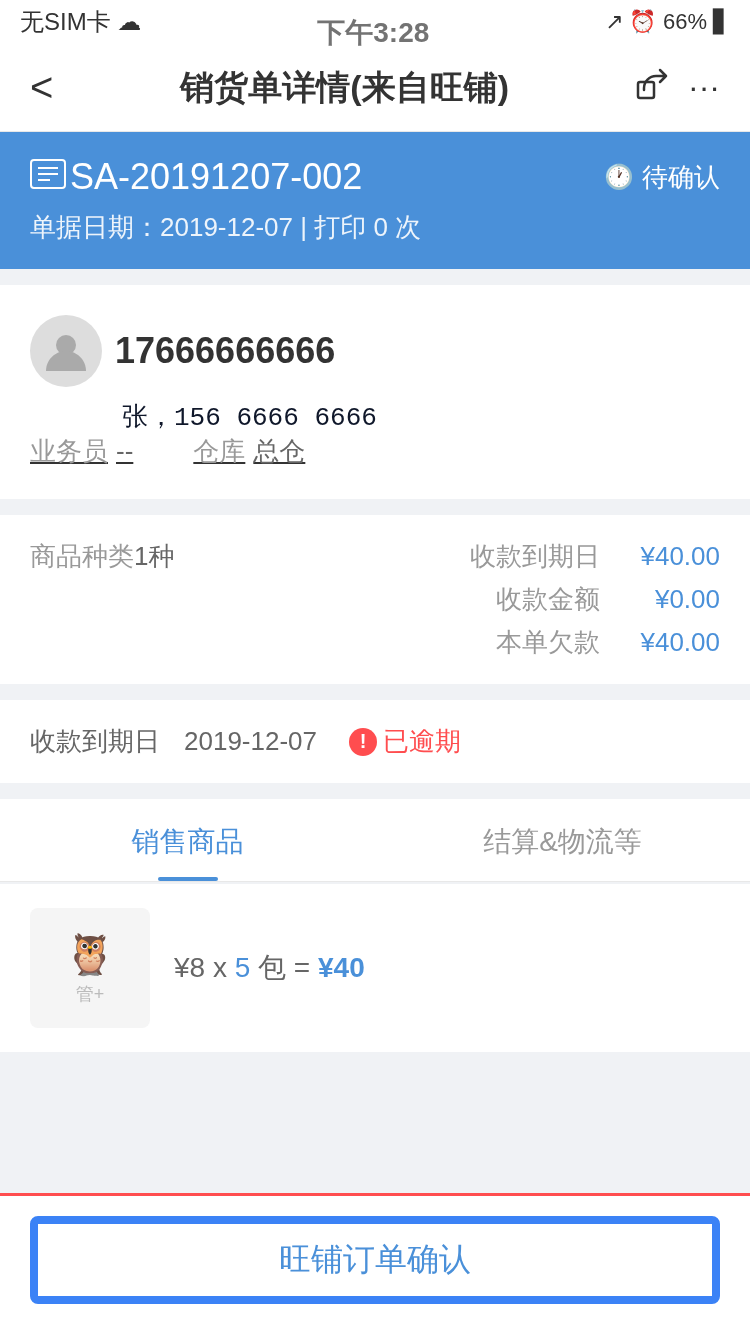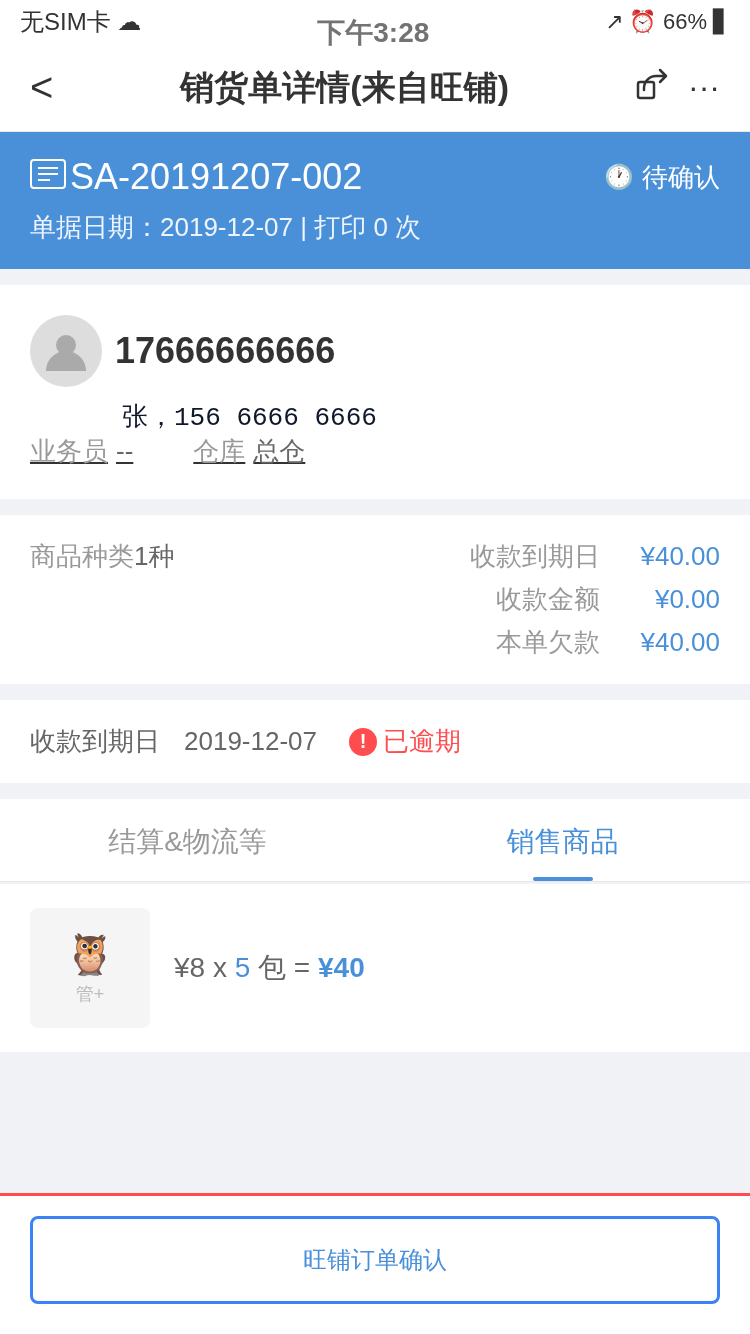--- a/index.html
+++ b/index.html
@@ -336,23 +336,23 @@
       left: 0;
       width: 750px;
       background: #fff;
       padding: 20px 30px 30px;
       border-top: 3px solid #ff4d4f;
     }
     .confirm-btn {
       width: 100%;
       height: 88px;
       background: #fff;
-      border: 3px solid #3b82f6;
+      border: 8px solid #3b82f6;
       border-radius: 8px;
-      font-size: 24px;
+      font-size: 32px;
       color: #4a90d9;
       cursor: pointer;
       display: flex;
       align-items: center;
       justify-content: center;
     }
   </style>
 </head>
 <body>
 
@@ -452,22 +452,22 @@
 <div class="due-date-card">
   <span>收款到期日</span>
   <span>2019-12-07</span>
   <span class="overdue-badge">
     <span class="overdue-icon">!</span>
     <span>已逾期</span>
   </span>
 </div>
 
 <div class="tabs-container">
+  <div class="tab-item active">销售商品</div>
   <div class="tab-item">结算&amp;物流等</div>
-  <div class="tab-item active">销售商品</div>
 </div>
 
 <div class="product-list">
   <div class="product-item">
     <div class="product-thumb">
       <span class="product-thumb-logo">🦉</span>
       <span class="product-thumb-text">管+</span>
     </div>
     <div class="product-info">
       <div class="product-price-line">

